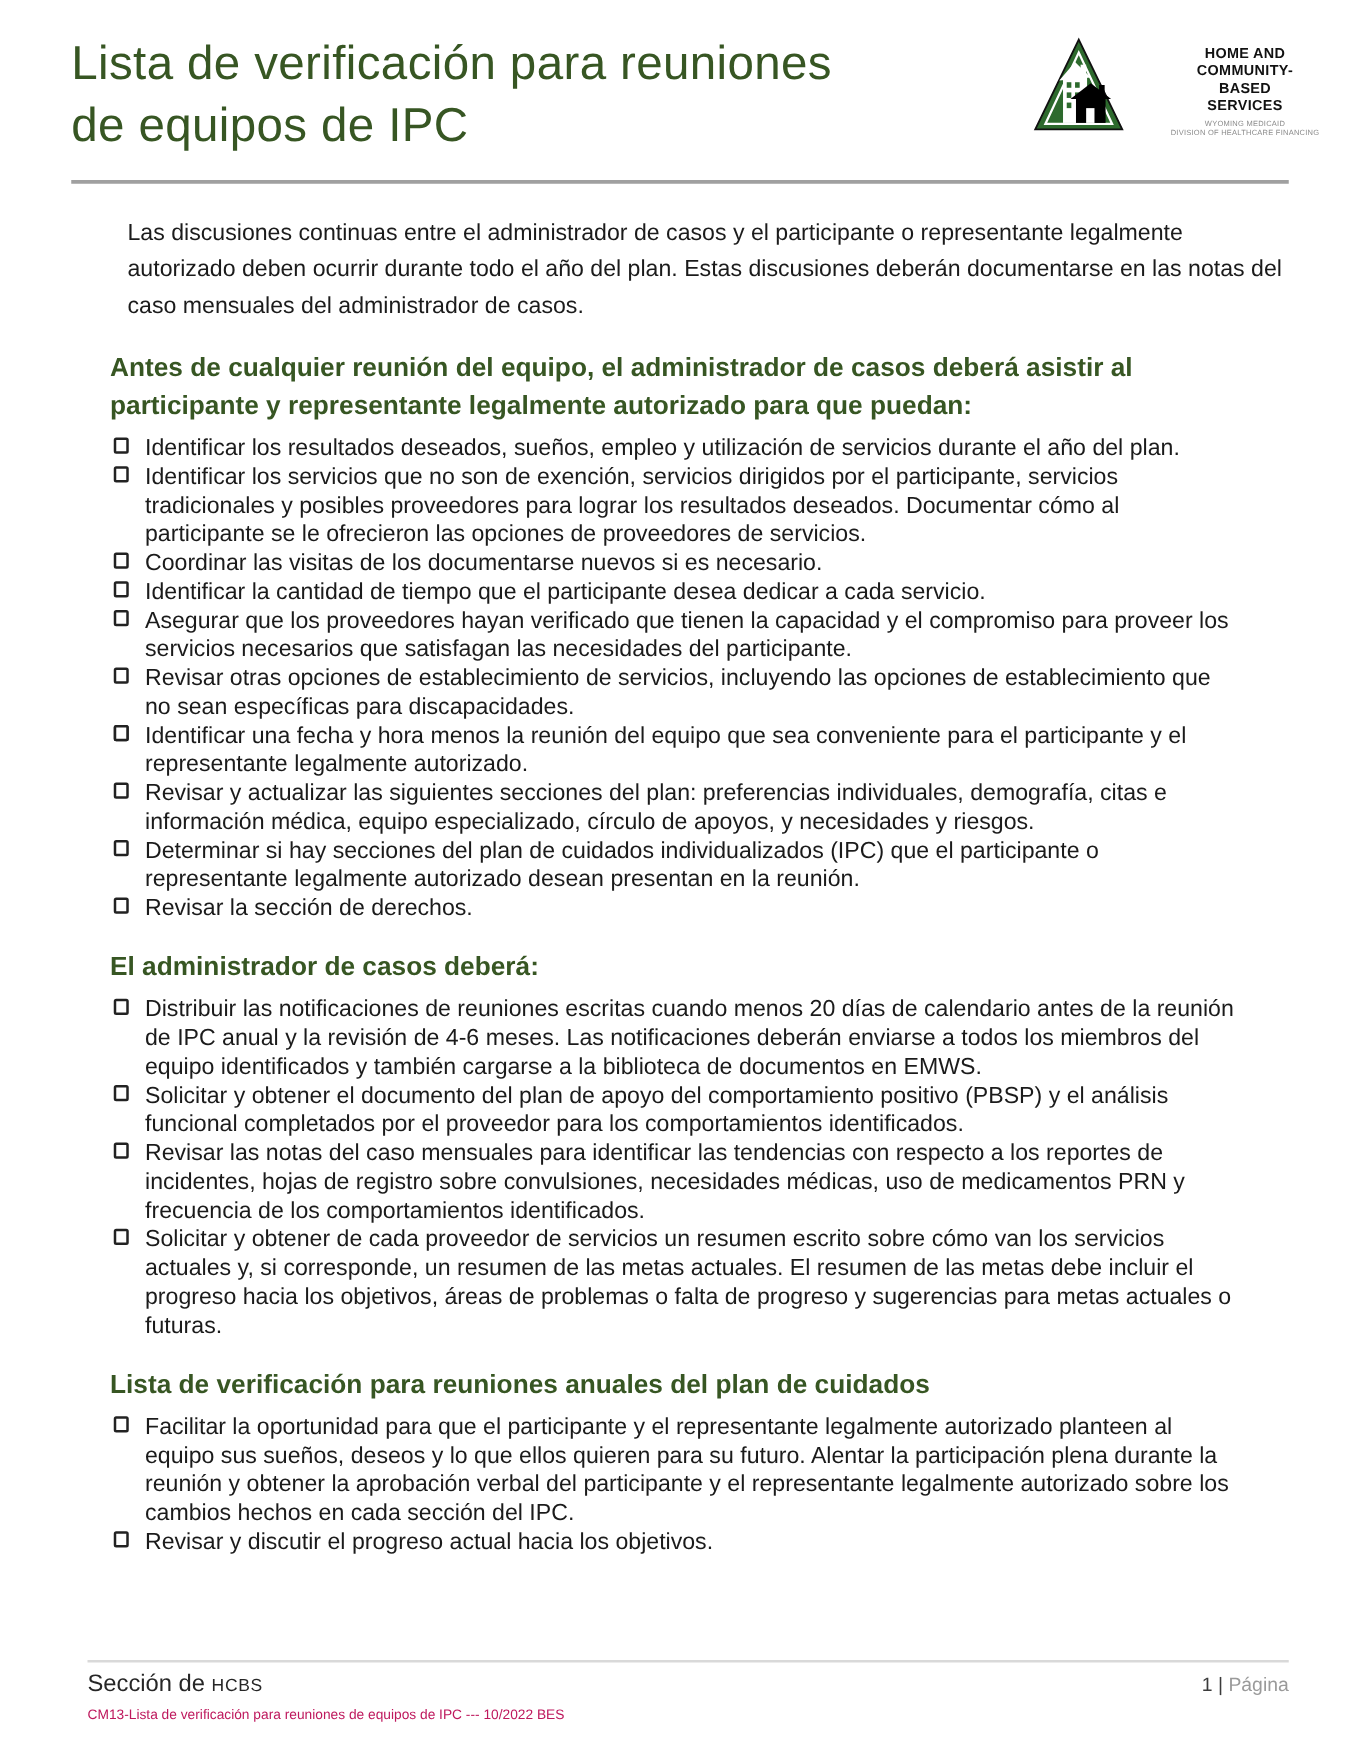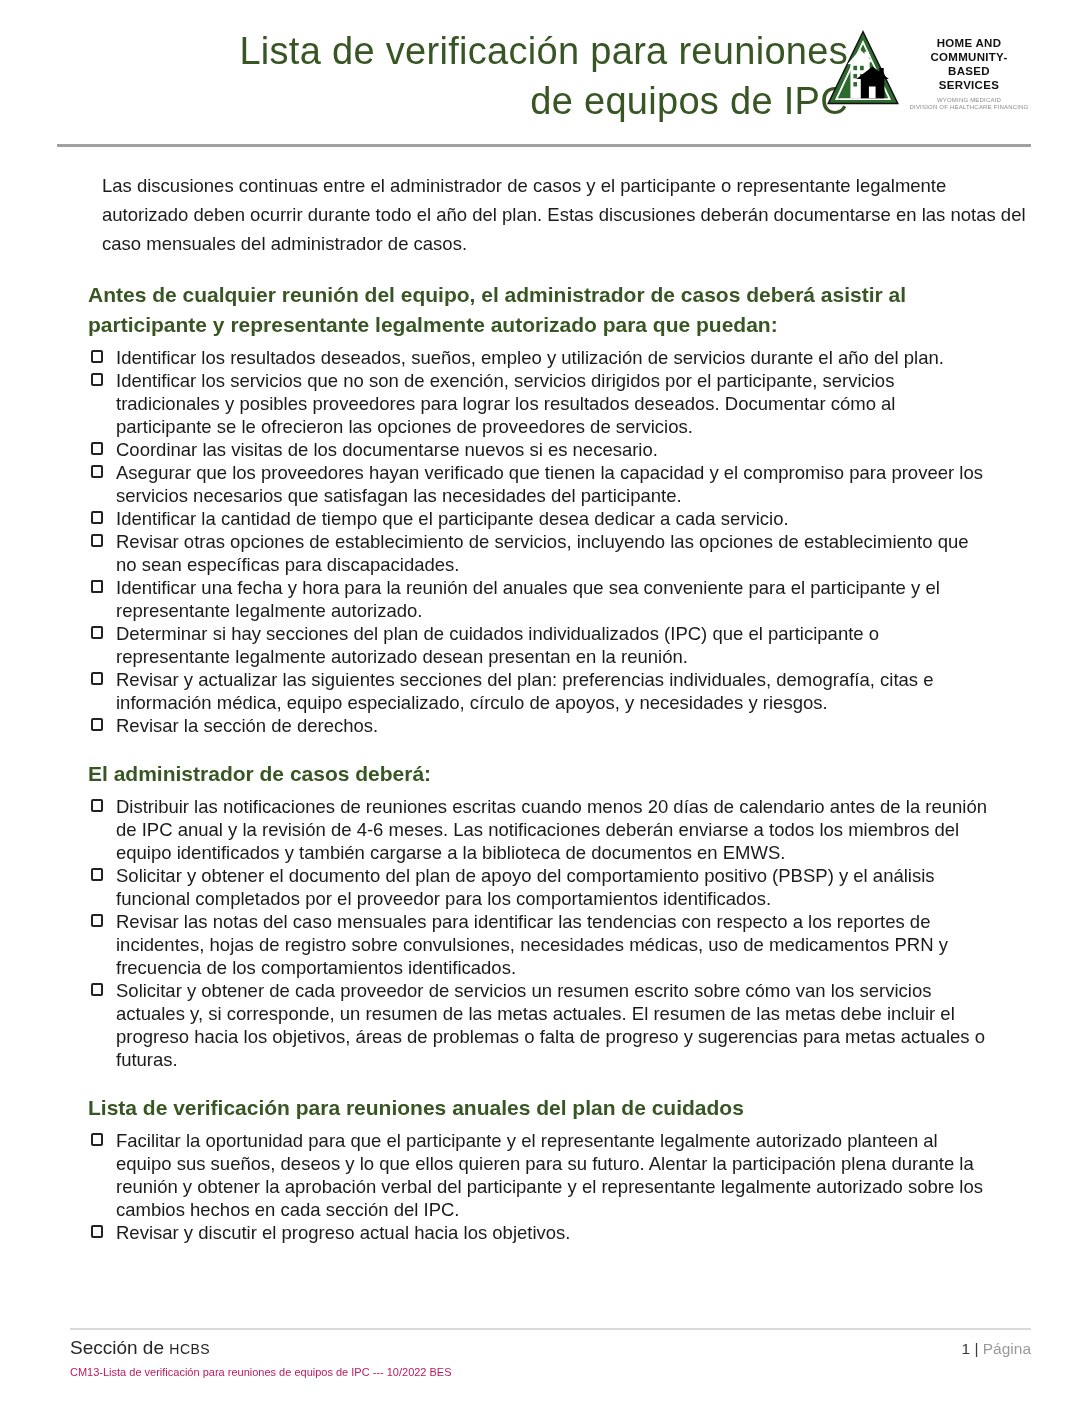--- a/index.html
+++ b/index.html
@@ -22,26 +22,25 @@
     overflow:hidden;
   }
 
   
   header{padding-top:26px;}
   h1.doc-title{
     margin:0 240px 0 57px;
     font-size:38px;line-height:50px;font-weight:400;
     color:var(--accent-green);
     letter-spacing:.3px;
-    text-align:right;
   }
   h1.doc-title span{display:block;}
   .logo{
     position:absolute;top:28px;left:826px;
-    display:flex;align-items:flex-start;gap:0;
+    display:flex;align-items:flex-start;gap:27px;
   }
   .logo svg{width:74px;height:80px;display:block;}
   .logo-text{width:138px;text-align:center;padding-top:8px;}
   .logo-org{font-size:11.5px;line-height:14px;font-weight:700;color:#111;letter-spacing:.3px;}
   .logo-org span{display:block;}
   .logo-sub{margin-top:5px;font-size:6px;line-height:7px;color:#8a8a8a;letter-spacing:.2px;}
   .logo-sub span{display:block;}
   .header-rule{
     margin:18px 57px 0 57px;height:3px;background:var(--rule-gray);
   }
@@ -147,50 +146,50 @@
     <span class="item-text">Identificar los servicios que no son de exención, servicios dirigidos por el participante, servicios tradicionales y posibles proveedores para lograr los resultados deseados. Documentar cómo al participante se le ofrecieron las opciones de proveedores de servicios.</span>
   </li>
 
   <li class="check-item">
     <span class="checkbox"></span>
     <span class="item-text">Coordinar las visitas de los documentarse nuevos si es necesario.</span>
   </li>
 
   <li class="check-item">
     <span class="checkbox"></span>
+    <span class="item-text">Identificar la cantidad de tiempo que el participante desea dedicar a cada servicio.</span>
+  </li>
+
+  <li class="check-item">
+    <span class="checkbox"></span>
     <span class="item-text">Asegurar que los proveedores hayan verificado que tienen la capacidad y el compromiso para proveer los servicios necesarios que satisfagan las necesidades del participante.</span>
   </li>
 
   <li class="check-item">
     <span class="checkbox"></span>
-    <span class="item-text">Identificar la cantidad de tiempo que el participante desea dedicar a cada servicio.</span>
-  </li>
-
-  <li class="check-item">
-    <span class="checkbox"></span>
     <span class="item-text">Revisar otras opciones de establecimiento de servicios, incluyendo las opciones de establecimiento que no sean específicas para discapacidades.</span>
   </li>
 
   <li class="check-item">
     <span class="checkbox"></span>
   </li>
 
   <li class="check-item">
     <span class="checkbox"></span>
-    <span class="item-text">Identificar una fecha y hora para la reunión del anuales que sea conveniente para el participante y el representante legalmente autorizado.</span>
+    <span class="item-text">Identificar una fecha y hora menos la reunión del equipo que sea conveniente para el participante y el representante legalmente autorizado.</span>
+  </li>
+
+  <li class="check-item">
+    <span class="checkbox"></span>
+    <span class="item-text">Revisar y actualizar las siguientes secciones del plan: preferencias individuales, demografía, citas e información médica, equipo especializado, círculo de apoyos, y necesidades y riesgos.</span>
   </li>
 
   <li class="check-item">
     <span class="checkbox"></span>
     <span class="item-text">Determinar si hay secciones del plan de cuidados individualizados (IPC) que el participante o representante legalmente autorizado desean presentan en la reunión.</span>
-  </li>
-
-  <li class="check-item">
-    <span class="checkbox"></span>
-    <span class="item-text">Revisar y actualizar las siguientes secciones del plan: preferencias individuales, demografía, citas e información médica, equipo especializado, círculo de apoyos, y necesidades y riesgos.</span>
   </li>
 
   <li class="check-item">
     <span class="checkbox"></span>
     <span class="item-text">Revisar la sección de derechos.</span>
   </li>
 </ul>
   </section>
 
   <section class="check-section">

